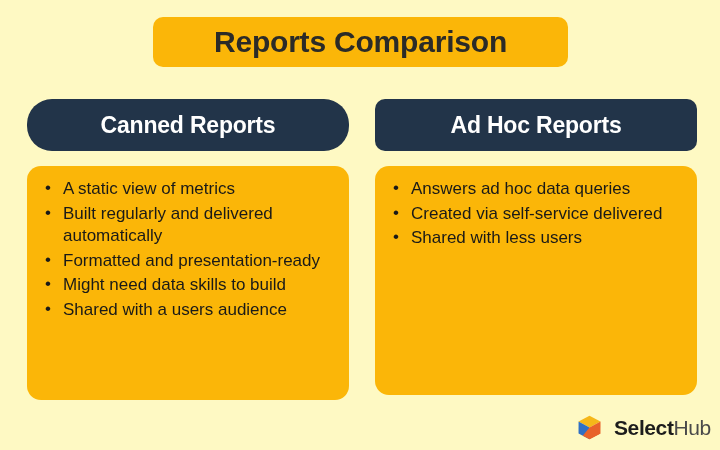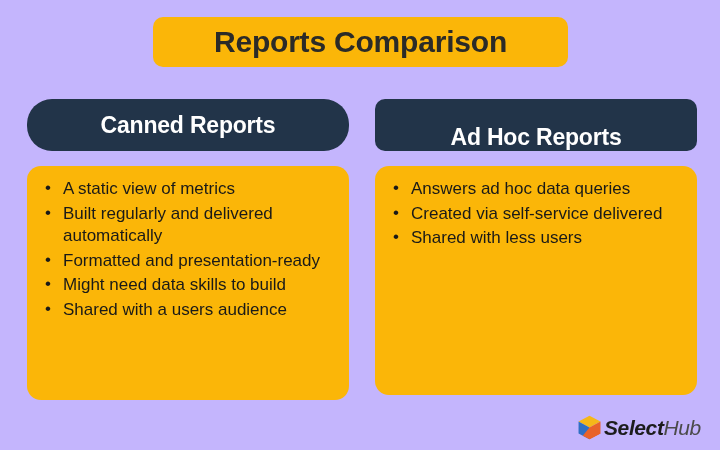--- a/index.html
+++ b/index.html
@@ -11,21 +11,21 @@
     width: 720px;
     height: 450px;
     font-family: "Liberation Sans", sans-serif;
     overflow: hidden;
     position: relative;
   }
   #infographic {
     position: relative;
     width: 720px;
     height: 450px;
-    background: #c4b5fd;
+    background: #fef9c3;
   }
 
   
   .title-banner {
     position: absolute;
     left: 153px;
     top: 17px;
     width: 415px;
     height: 50px;
     background: #FBB608;
@@ -48,21 +48,21 @@
     position: absolute;
     top: 99px;
     height: 52px;
     background: #223449;
     border-radius: 10px;
     display: flex;
     align-items: center;
     justify-content: center;
   }
   .col-header.left  { left: 27px;  width: 322px; border-radius: 25px; }
-  .col-header.right { left: 375px; width: 322px; align-items: flex-end; }
+  .col-header.right { left: 375px; width: 322px; }
   .col-header-text {
     font-size: 23px;
     font-weight: bold;
     color: #ffffff;
     letter-spacing: -0.2px;
     white-space: nowrap;
   }
 
   
   .col-body {
@@ -100,22 +100,21 @@
   }
 
   
   .logo {
     position: absolute;
     left: 576px;
     top: 412px;
     height: 30px;
     display: flex;
     align-items: center;
-    gap: 1px;
-    font-style: italic;
+    gap: 11px;
   }
   .logo-mark {
     width: 27px;
     height: 27px;
     display: block;
   }
   .logo-wordmark {
     font-size: 21px;
     line-height: 1;
     white-space: nowrap;

